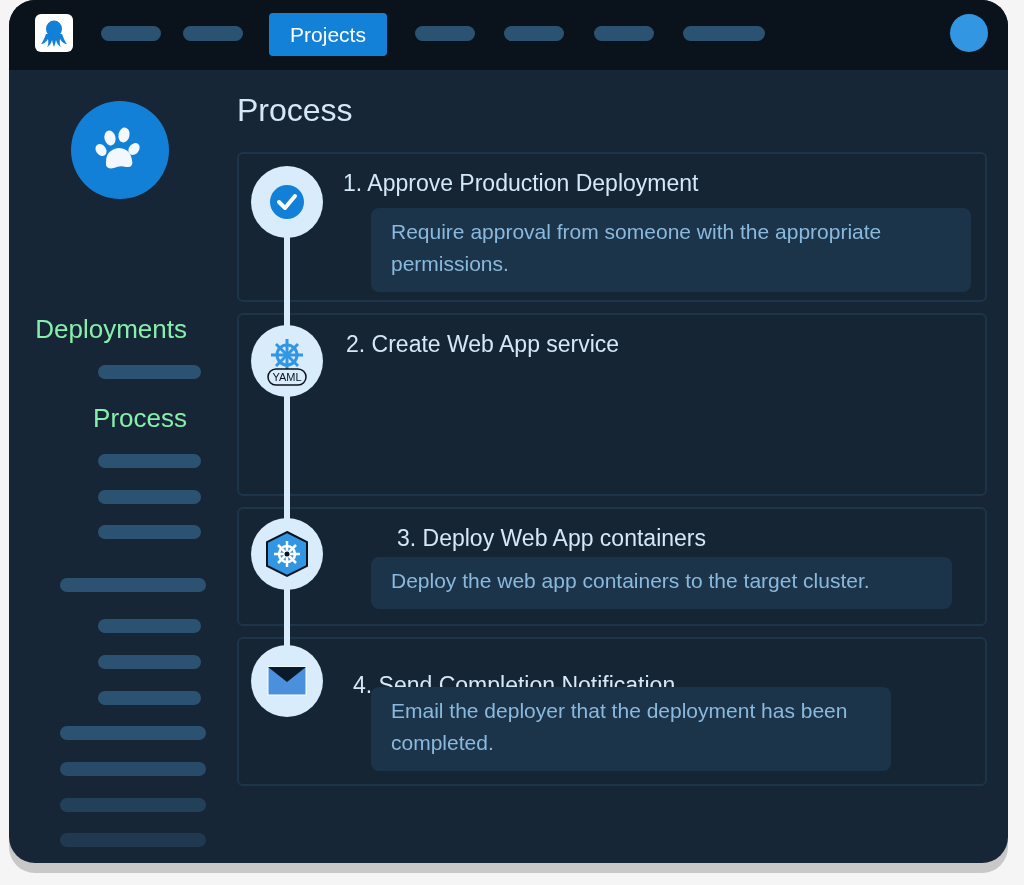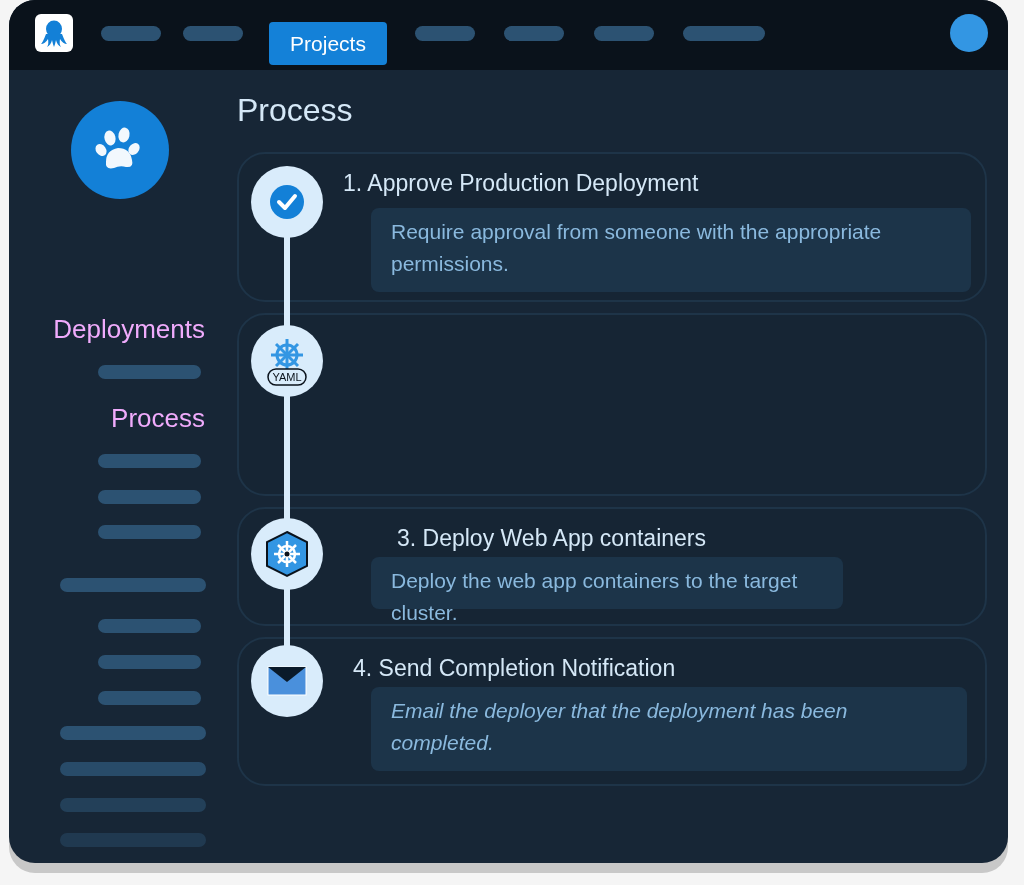--- a/index.html
+++ b/index.html
@@ -17,52 +17,52 @@
     }
     .logo {
       position: absolute; left: 26px; top: 14px; width: 38px; height: 38px;
       background: #ffffff; border-radius: 6px;
       display: flex; align-items: center; justify-content: center;
     }
     .nav-pill {
       position: absolute; top: 26px; height: 15px; background: #2c5272; border-radius: 8px;
     }
     .projects-btn {
-      position: absolute; left: 260px; top: 22px; width: 118px; height: 43px;
+      position: absolute; left: 260px; top: 13px; width: 118px; height: 43px;
       background: #1481d8; color: #ffffff; border-radius: 4px;
       font-size: 21px; display: flex; align-items: center; justify-content: center;
     }
     .avatar {
       position: absolute; left: 941px; top: 14px; width: 38px; height: 38px;
       border-radius: 50%; background: #3396e3;
     }
 
     .project-logo {
       position: absolute; left: 62px; top: 101px; width: 98px; height: 98px;
       border-radius: 50%; background: #1380d7;
       display: flex; align-items: center; justify-content: center;
     }
     .project-name {
       position: absolute; left: 20px; top: 220px; width: 180px; text-align: center;
       color: #d5e8f7; font-size: 23px;
     }
     .side-heading {
-      position: absolute; right: 803px; color: #f0abfc; font-size: 26px; text-align: right; white-space: nowrap;
+      position: absolute; right: 821px; color: #86efac; font-size: 26px; text-align: right; white-space: nowrap;
     }
     .side-bar {
       position: absolute; height: 14px; border-radius: 7px; background: #2c5272;
     }
 
     .page-title {
       position: absolute; left: 228px; top: 92px; color: #d5e8f7; font-size: 32px;
     }
 
     .step-card {
       position: absolute; left: 228px; width: 750px;
-      border: 2px solid #1e3448; border-radius: 28px; background: #162534;
+      border: 2px solid #1e3448; border-radius: 6px; background: #162534;
     }
     .step-title {
       position: absolute; color: #d5e8f7; font-size: 23px; white-space: nowrap;
     }
     .step-desc {
       position: absolute; background: #1c3449; border-radius: 8px;
       color: #8ab9de; font-size: 21px; line-height: 32px;
       padding: 8px 20px;
     }
 
@@ -124,30 +124,31 @@
   <div class="side-bar" style="left:51px;top:833px;width:146px;opacity:0.45;"></div>
 
   <div class="page-title">Process</div>
 
   <div class="step-card" style="top:152px;height:150px;">
     <div class="step-title" style="left:104px;top:16px;">1. Approve Production Deployment</div>
     <div class="step-desc" style="left:132px;top:54px;width:600px;height:84px;">Require approval from someone with the appropriate permissions.</div>
   </div>
 
   <div class="step-card" style="top:313px;height:183px;">
+    <div class="step-title" style="left:107px;top:16px;">2. Create Web App service</div>
   </div>
 
   <div class="step-card" style="top:507px;height:119px;">
     <div class="step-title" style="left:114px;top:16px;margin-left:44px;">3. Deploy Web App containers</div>
-    <div class="step-desc" style="left:132px;top:48px;width:472px;height:52px;">Deploy the web app containers to the target cluster.</div>
+    <div class="step-desc" style="left:132px;top:48px;width:581px;height:52px;">Deploy the web app containers to the target cluster.</div>
   </div>
 
   <div class="step-card" style="top:637px;height:149px;">
-    <div class="step-title" style="left:114px;top:16px;">4. Send Completion Notification</div>
-    <div class="step-desc" style="left:132px;top:48px;width:596px;height:84px;font-style:italic;">Email the deployer that the deployment has been completed.</div>
+    <div class="step-title" style="left:114px;top:33px;">4. Send Completion Notification</div>
+    <div class="step-desc" style="left:132px;top:48px;width:520px;height:84px;">Email the deployer that the deployment has been completed.</div>
   </div>
 
   <div class="timeline-line"></div>
 
   <div class="step-icon" style="top:166px;">
     <svg width="38" height="38" viewBox="0 0 38 38">
       <circle cx="19" cy="19" r="17" fill="#1380d7"></circle>
       <path d="M11 19 L17 25 L27 13" stroke="#ffffff" stroke-width="4" fill="none" stroke-linecap="round" stroke-linejoin="round"></path>
     </svg>
   </div>

